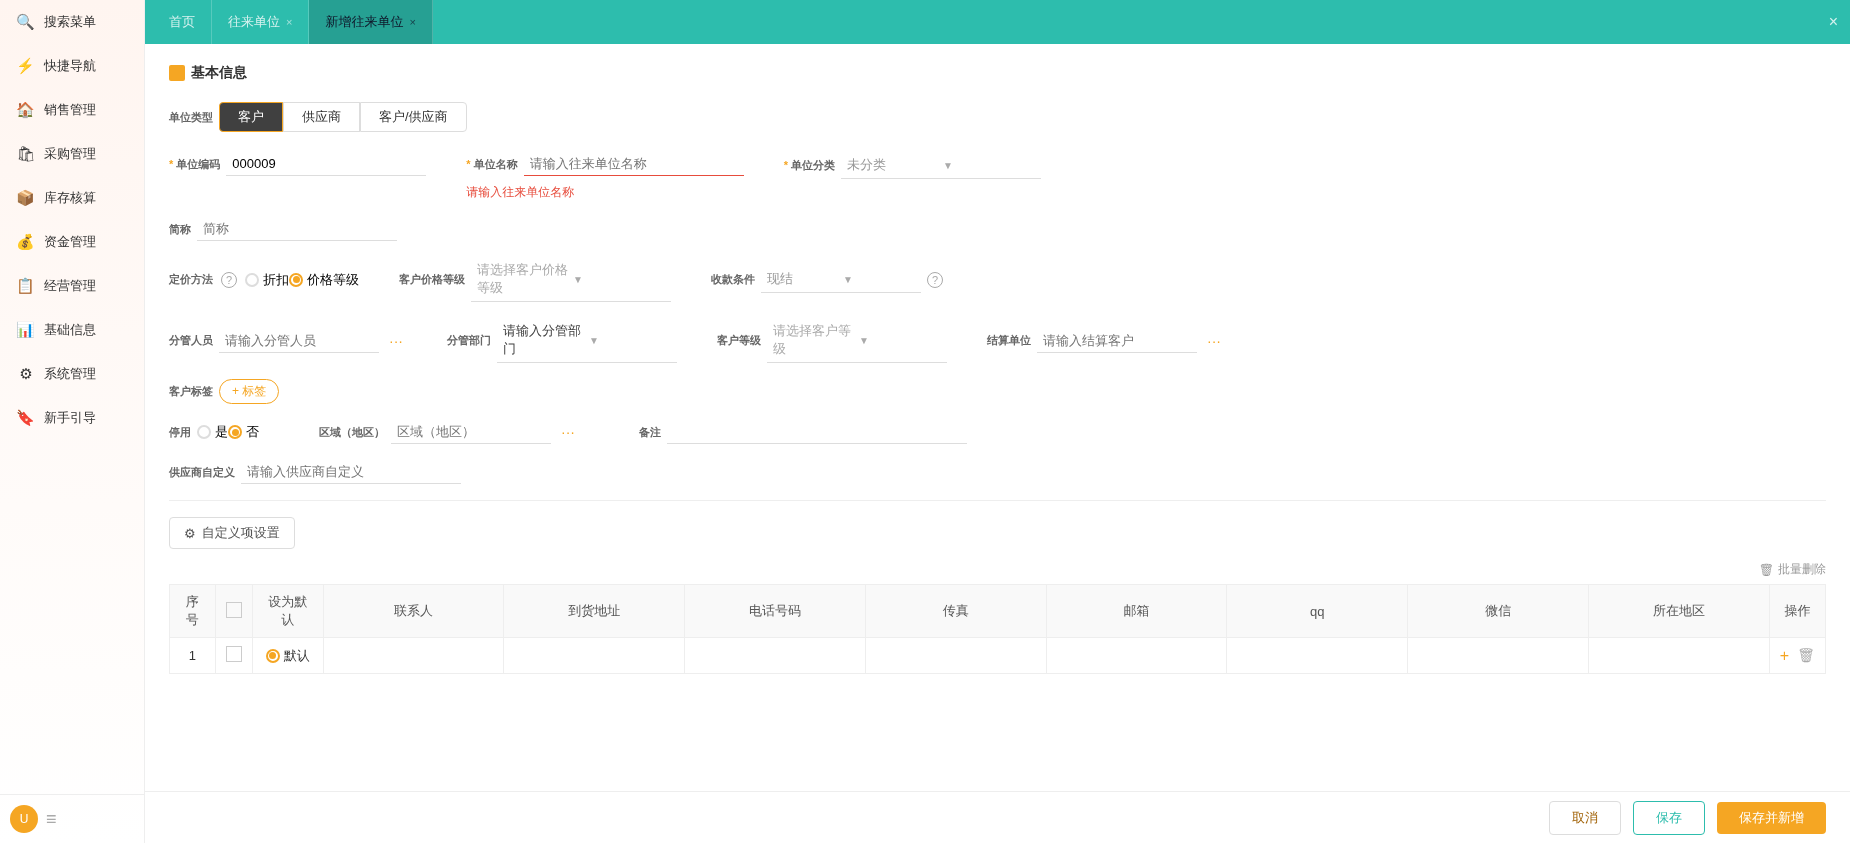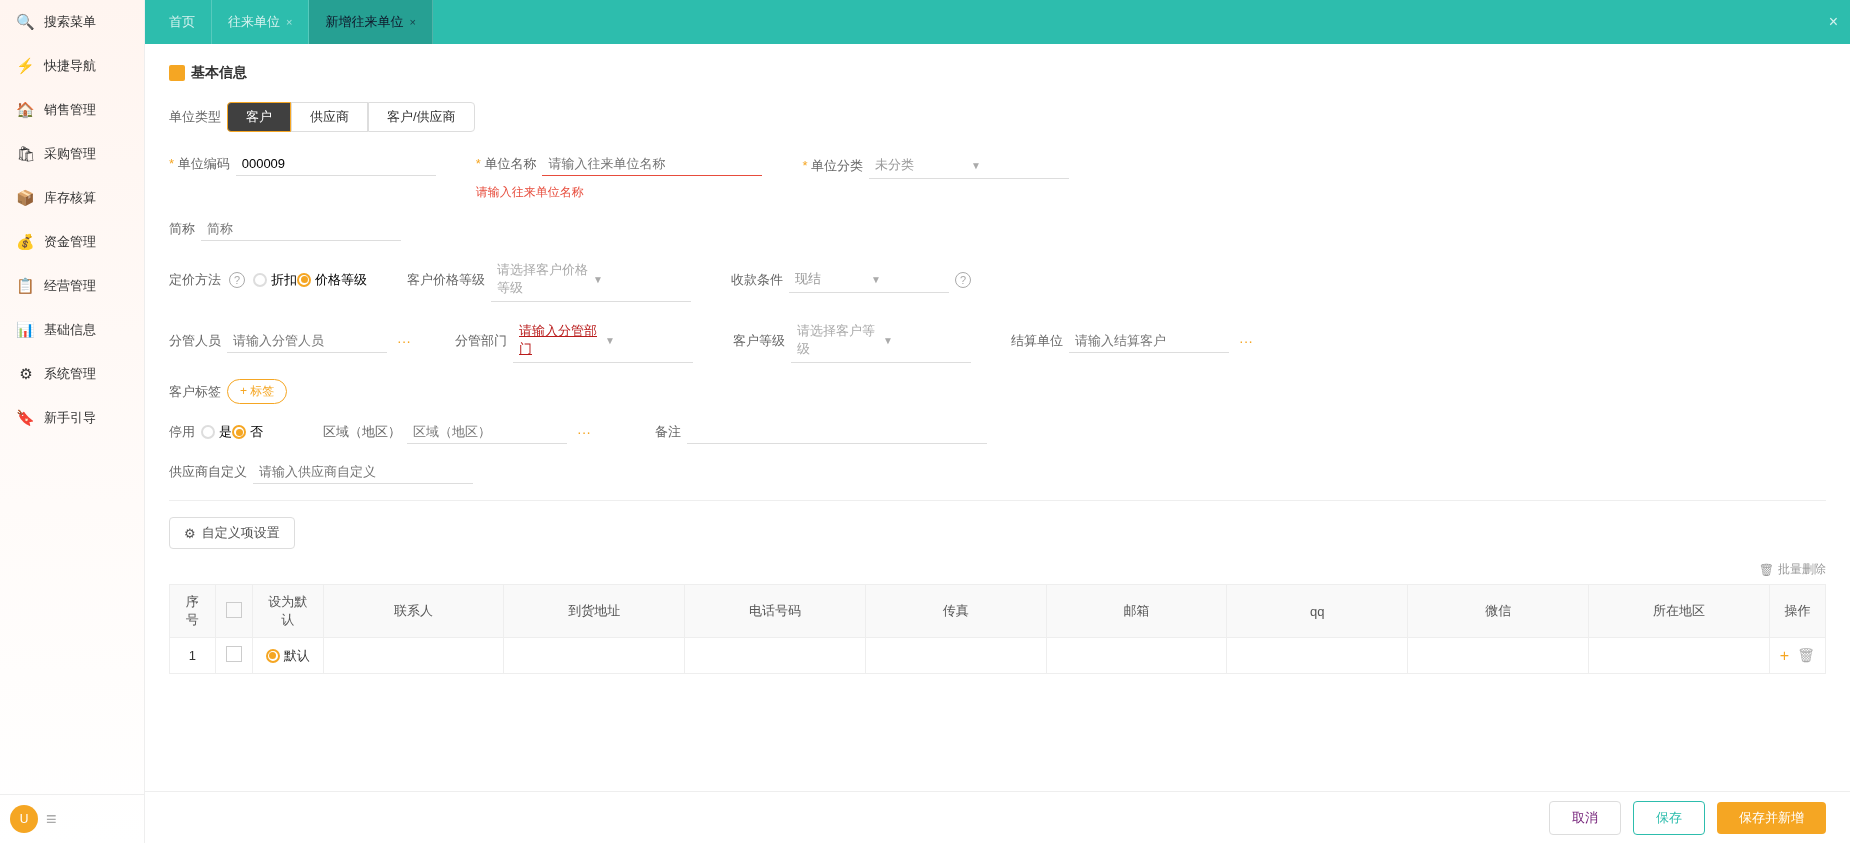--- a/index.html
+++ b/index.html
@@ -124,21 +124,22 @@
     }
     .form-field {
       display: flex;
       align-items: center;
       gap: 6px;
       flex-shrink: 0;
     }
     .form-field label {
       color: #666;
       white-space: nowrap;
-      font-size: 13px;
+      font-size: 11px;
+      font-weight: bold;
     }
     .form-input {
       border: none;
       border-bottom: 1px solid #ddd;
       padding: 4px 6px;
       font-size: 13px;
       outline: none;
       width: 180px;
       background: transparent;
     }
@@ -296,21 +297,21 @@
       gap: 12px;
       padding: 0 24px;
       flex-shrink: 0;
     }
     .btn-cancel {
       padding: 7px 22px;
       border: 1px solid #ddd;
       background: #fff;
       border-radius: 4px;
       cursor: pointer;
-      color: #701a75;
+      color: #a16207;
       font-size: 13px;
     }
     .btn-save {
       padding: 7px 22px;
       border: 1px solid #2dbdad;
       background: #fff;
       border-radius: 4px;
       cursor: pointer;
       color: #2dbdad;
       font-size: 13px;
@@ -495,21 +496,21 @@
 
     <div class="form-row" style="align-items:center; gap:40px;">
       <div class="form-field">
         <label>分管人员</label>
         <input class="form-input" type="text" style="width: 160px;" placeholder="请输入分管人员">
         <span class="more-btn">···</span>
       </div>
       <div class="form-field">
         <label>分管部门</label>
         <div class="form-select" style="min-width:180px;">
-          <span style="color:#b91c1c;text-decoration:underline;">请输入分管部门</span>
+          <span style="color:#404040;">请输入分管部门</span>
           <span class="chevron">▼</span>
         </div>
       </div>
       <div class="form-field">
         <label>客户等级</label>
         <div class="form-select" style="min-width:180px;">
           <span style="color:#aaa;">请选择客户等级</span>
           <span class="chevron">▼</span>
         </div>
       </div>

